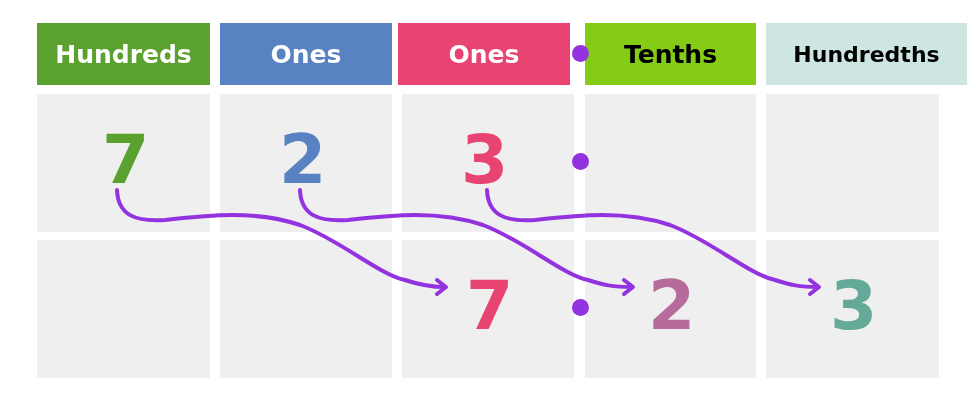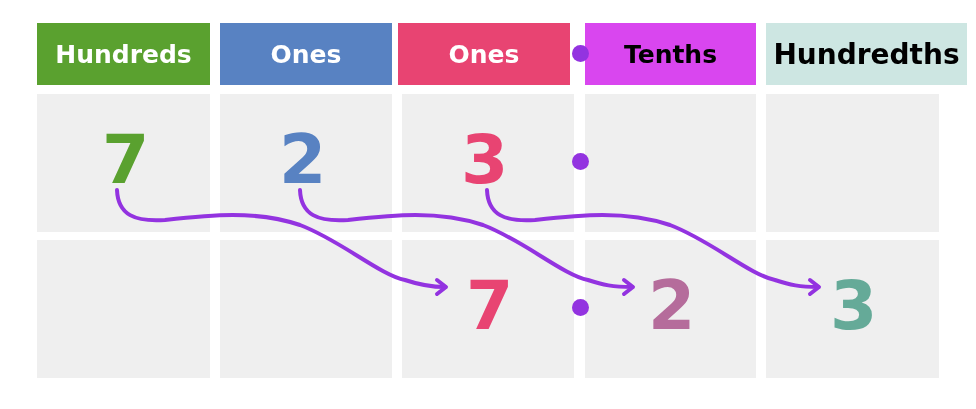--- a/index.html
+++ b/index.html
@@ -9,22 +9,22 @@
   .digit { position:absolute; font-weight:bold; font-size:68px; line-height:1; }
   .dot { position:absolute; width:17px; height:17px; border-radius:50%; background:#9333e0; }
   svg.arrows { position:absolute; left:0; top:0; }
 </style>
 </head>
 <body>
 
 <div class="hdr" style="left:37px;width:173px;background:#5aa12f;color:#fff;">Hundreds</div>
 <div class="hdr" style="left:220px;width:172px;background:#5882c2;color:#fff;">Ones</div>
 <div class="hdr" style="left:398px;width:172px;background:#e84472;color:#fff;">Ones</div>
-<div class="hdr" style="left:585px;width:171px;background:#d946ef;color:#000;">Tenths</div>
-<div class="hdr" style="left:766px;width:201px;background:#cde6e2;color:#000;font-size:28px;">Hundredths</div>
+<div class="hdr" style="left:585px;width:171px;background:#84cc16;color:#000;">Tenths</div>
+<div class="hdr" style="left:766px;width:201px;background:#cde6e2;color:#000;font-size:22px;">Hundredths</div>
 
 <div class="cell" style="left:37px;top:94px;width:173px;height:138px;"></div>
 <div class="cell" style="left:220px;top:94px;width:172px;height:138px;"></div>
 <div class="cell" style="left:402px;top:94px;width:172px;height:138px;"></div>
 <div class="cell" style="left:585px;top:94px;width:171px;height:138px;"></div>
 <div class="cell" style="left:766px;top:94px;width:173px;height:138px;"></div>
 
 <div class="cell" style="left:37px;top:240px;width:173px;height:138px;"></div>
 <div class="cell" style="left:220px;top:240px;width:172px;height:138px;"></div>
 <div class="cell" style="left:402px;top:240px;width:172px;height:138px;"></div>

